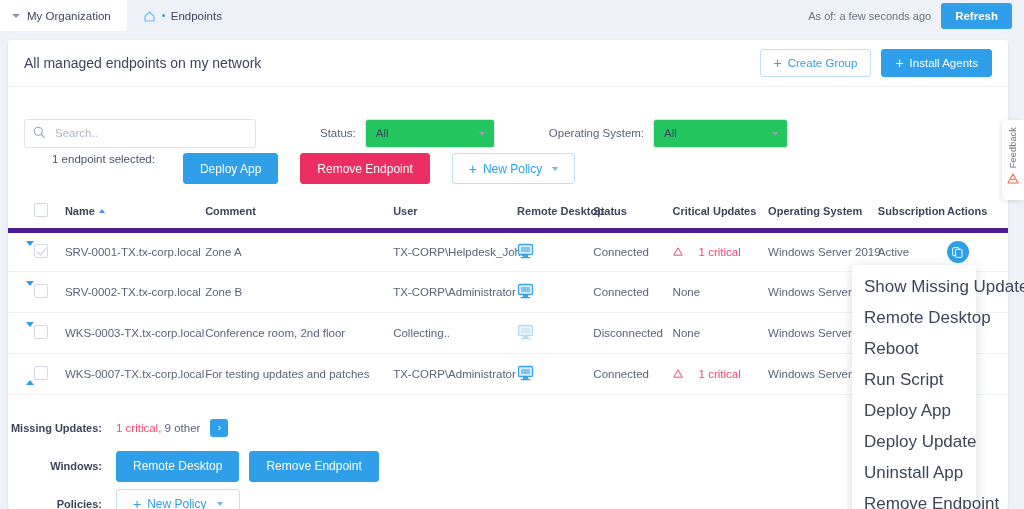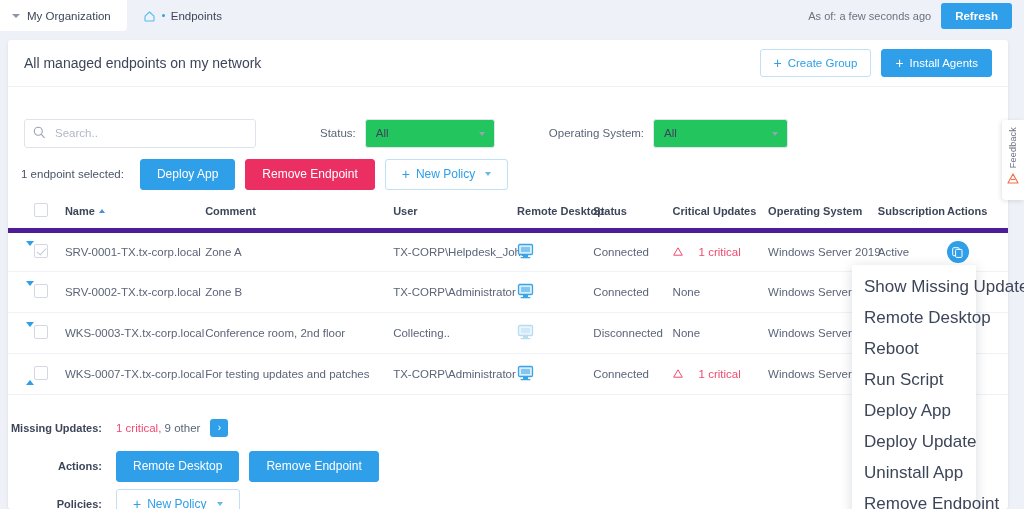--- a/index.html
+++ b/index.html
@@ -112,22 +112,22 @@
   .sel-caret {
     position: absolute; right: 9px; top: 12px;
     width: 0; height: 0;
     border-left: 3.5px solid transparent;
     border-right: 3.5px solid transparent;
     border-top: 4px solid #9aa2b4;
   }
 
   
   .selbar {
-    display: flex; align-items: center; gap: 10px;
-    padding-left: 13px; height: 42px;
+    display: flex; gap: 22px;
+    padding-left: 44px; height: 42px;
   }
   .sel-text { font-size: 11.5px; color: #4a5568; margin-right: 6px; }
   .btn-lg { height: 31px; padding: 0 16px; font-size: 12px; }
 
   
   .tbl { width: 100%; border-collapse: collapse; table-layout: fixed; }
   .tbl th {
     text-align: left; font-size: 11px; font-weight: 700; color: #3d4659;
     padding: 8px 0 9px 0; border-bottom: 5px solid #4c1d95;
     white-space: nowrap;
@@ -420,21 +420,21 @@
 
     <div class="detail">
       <div class="drow">
         <div class="dlabel">Missing Updates:</div>
         <div class="dval">
           <span class="mu-text"><span style="color:#f04a70">1 critical,</span> <span>9 other</span></span>
           <button class="chev-btn">›</button>
         </div>
       </div>
       <div class="drow">
-        <div class="dlabel">Actions:</div>
+        <div class="dlabel">Windows:</div>
         <div class="dval">
           <button class="btn btn-solid-blue btn-lg">Remote Desktop</button>
           <button class="btn btn-solid-blue btn-lg">Remove Endpoint</button>
         </div>
       </div>
       <div class="drow">
         <div class="dlabel">Policies:</div>
         <div class="dval">
           <button class="btn btn-outline-blue btn-lg">
             <span class="plus">+</span>

